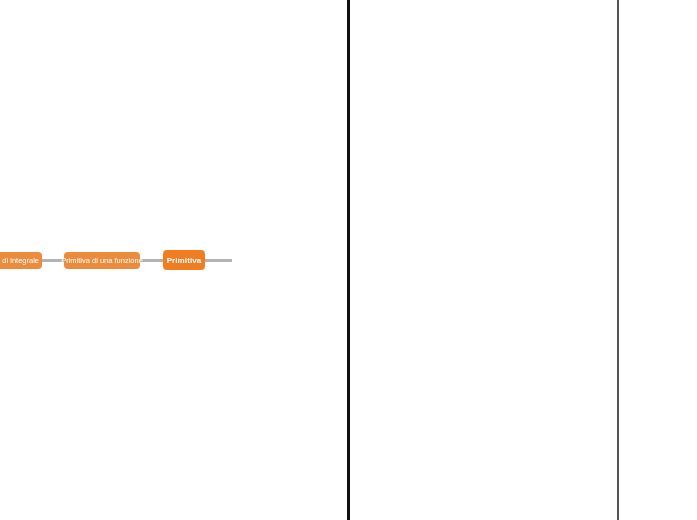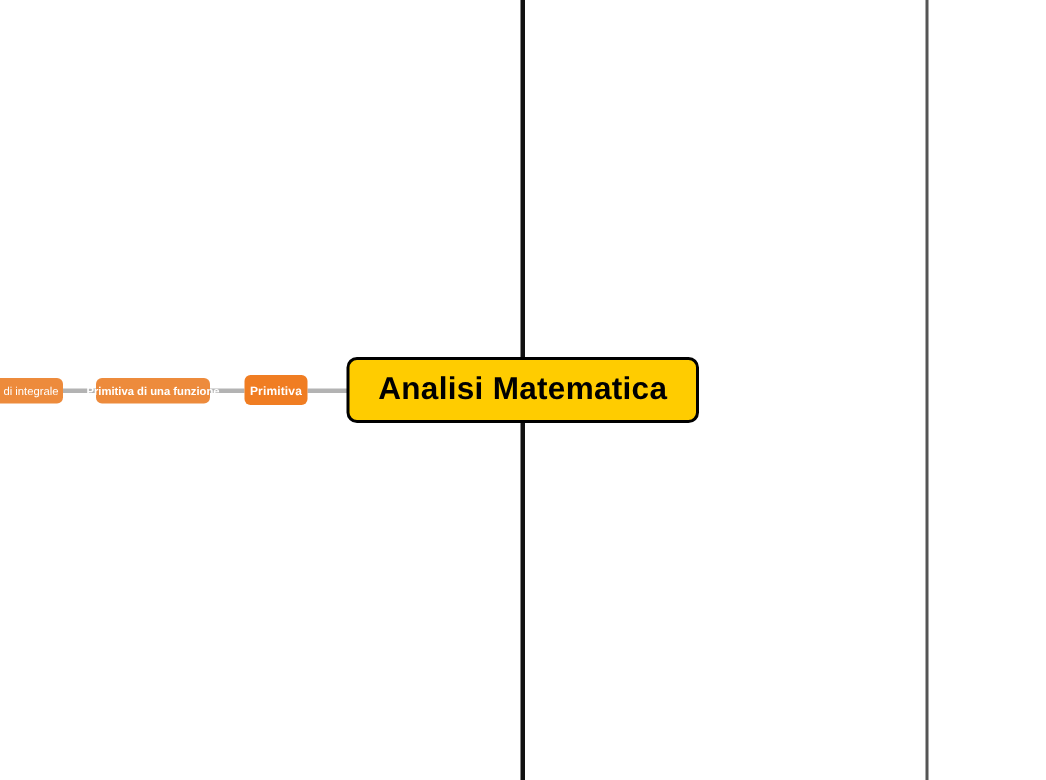--- a/index.html
+++ b/index.html
@@ -90,21 +90,21 @@
   }
 
   .node-lvl2 {
     left: 64px;
     top: 252px;
     width: 76px;
     height: 17px;
     background: #ed8b3c;
     border-radius: 4px;
     font-size: 7.5px;
-    font-weight: bold;
+    font-weight: normal;
   }
 
   
   .node-lvl3 {
     left: -36px;
     top: 252px;
     width: 78px;
     height: 17px;
     background: #ed8b3c;
     border-radius: 4px;
@@ -119,21 +119,20 @@
 
 <div id="canvas">
 
   <div class="vrule vrule-primary"></div>
   <div class="vrule vrule-secondary"></div>
 
   <div class="connector connector-c"></div>
   <div class="connector connector-b"></div>
   <div class="connector connector-a"></div>
 
-  <div class="node node-root">Analisi Matematica</div>
 
   <div class="node node-lvl1">Primitiva</div>
 
   <div class="node node-lvl2">Primitiva di una funzione</div>
 
   <div class="node node-lvl3">Definizione di integrale</div>
 
 </div>
 
 </body></html>

